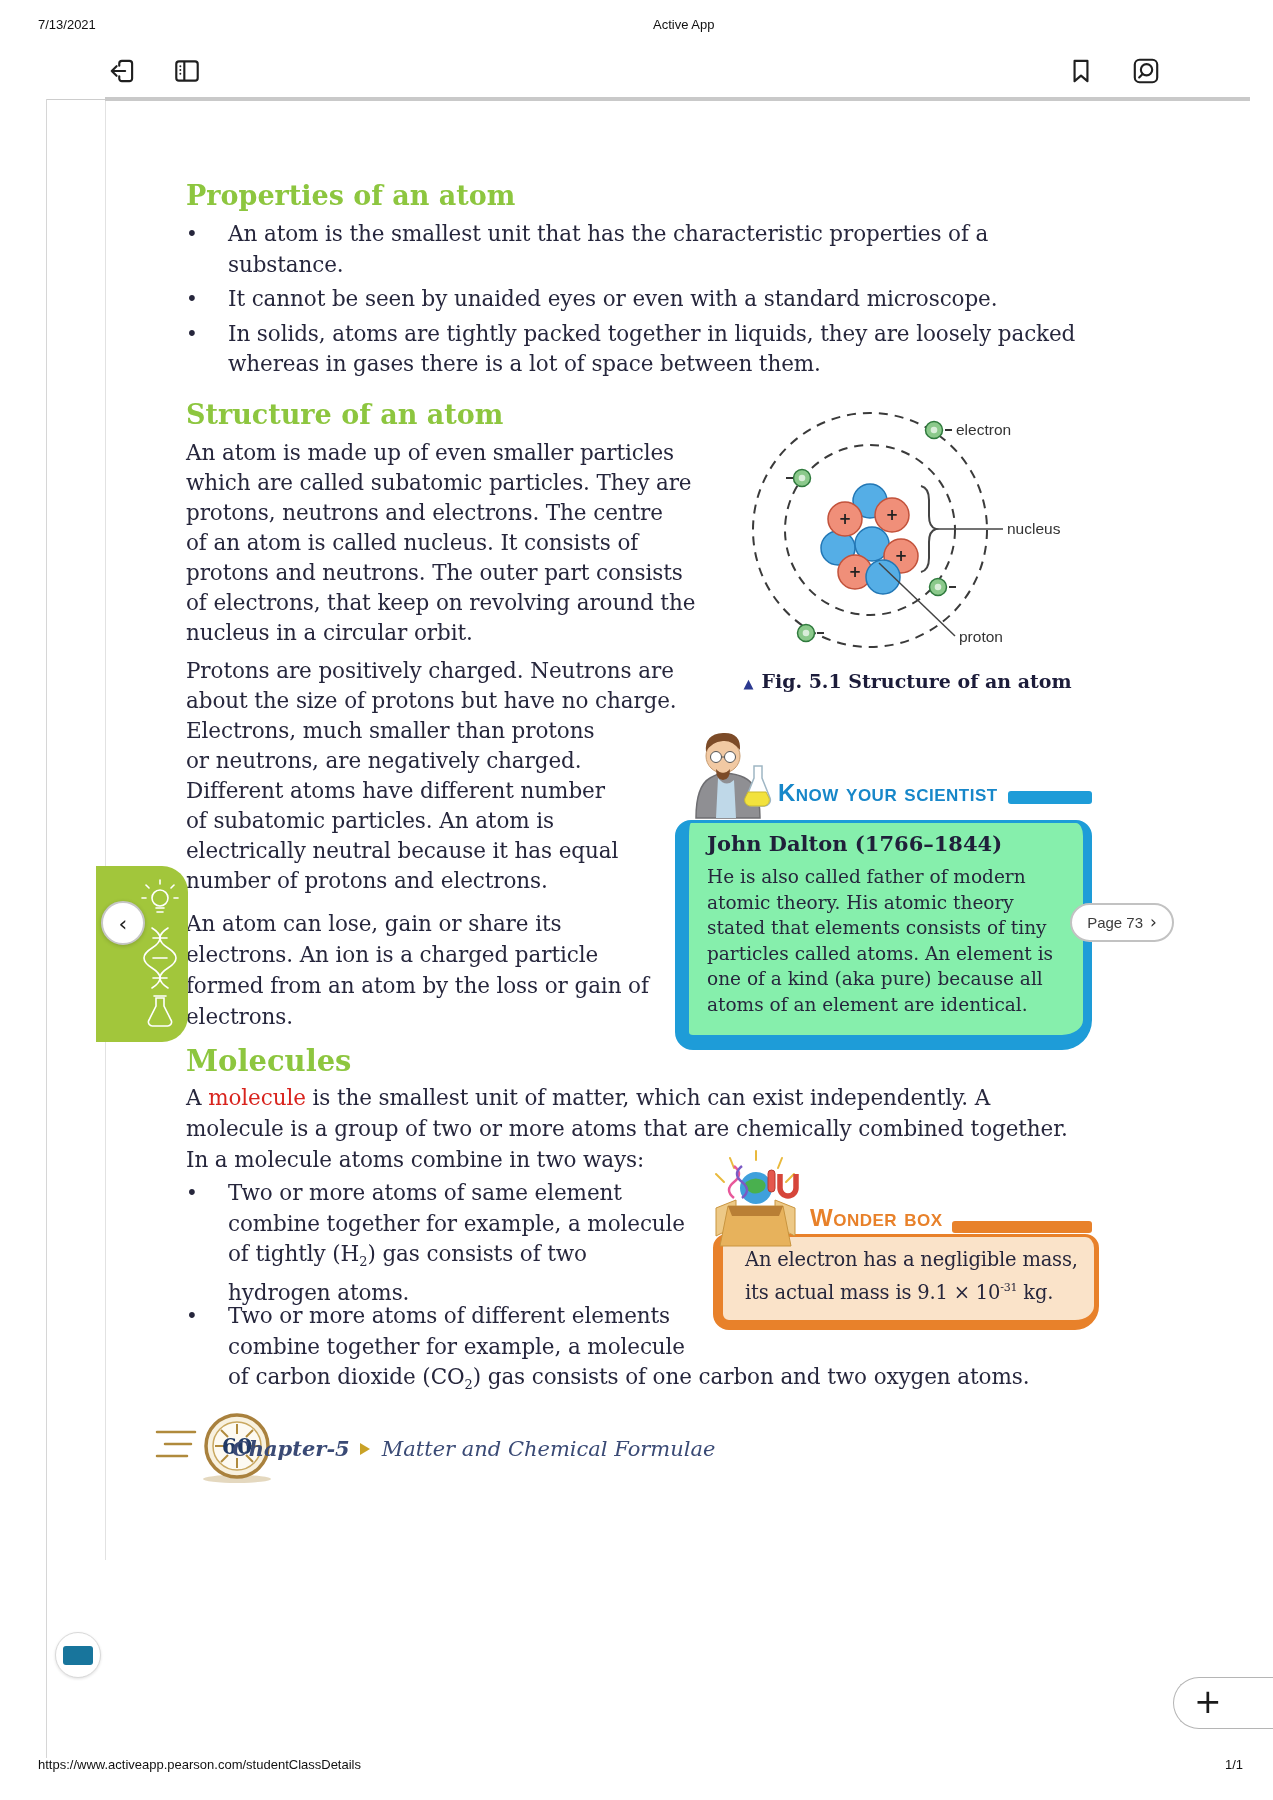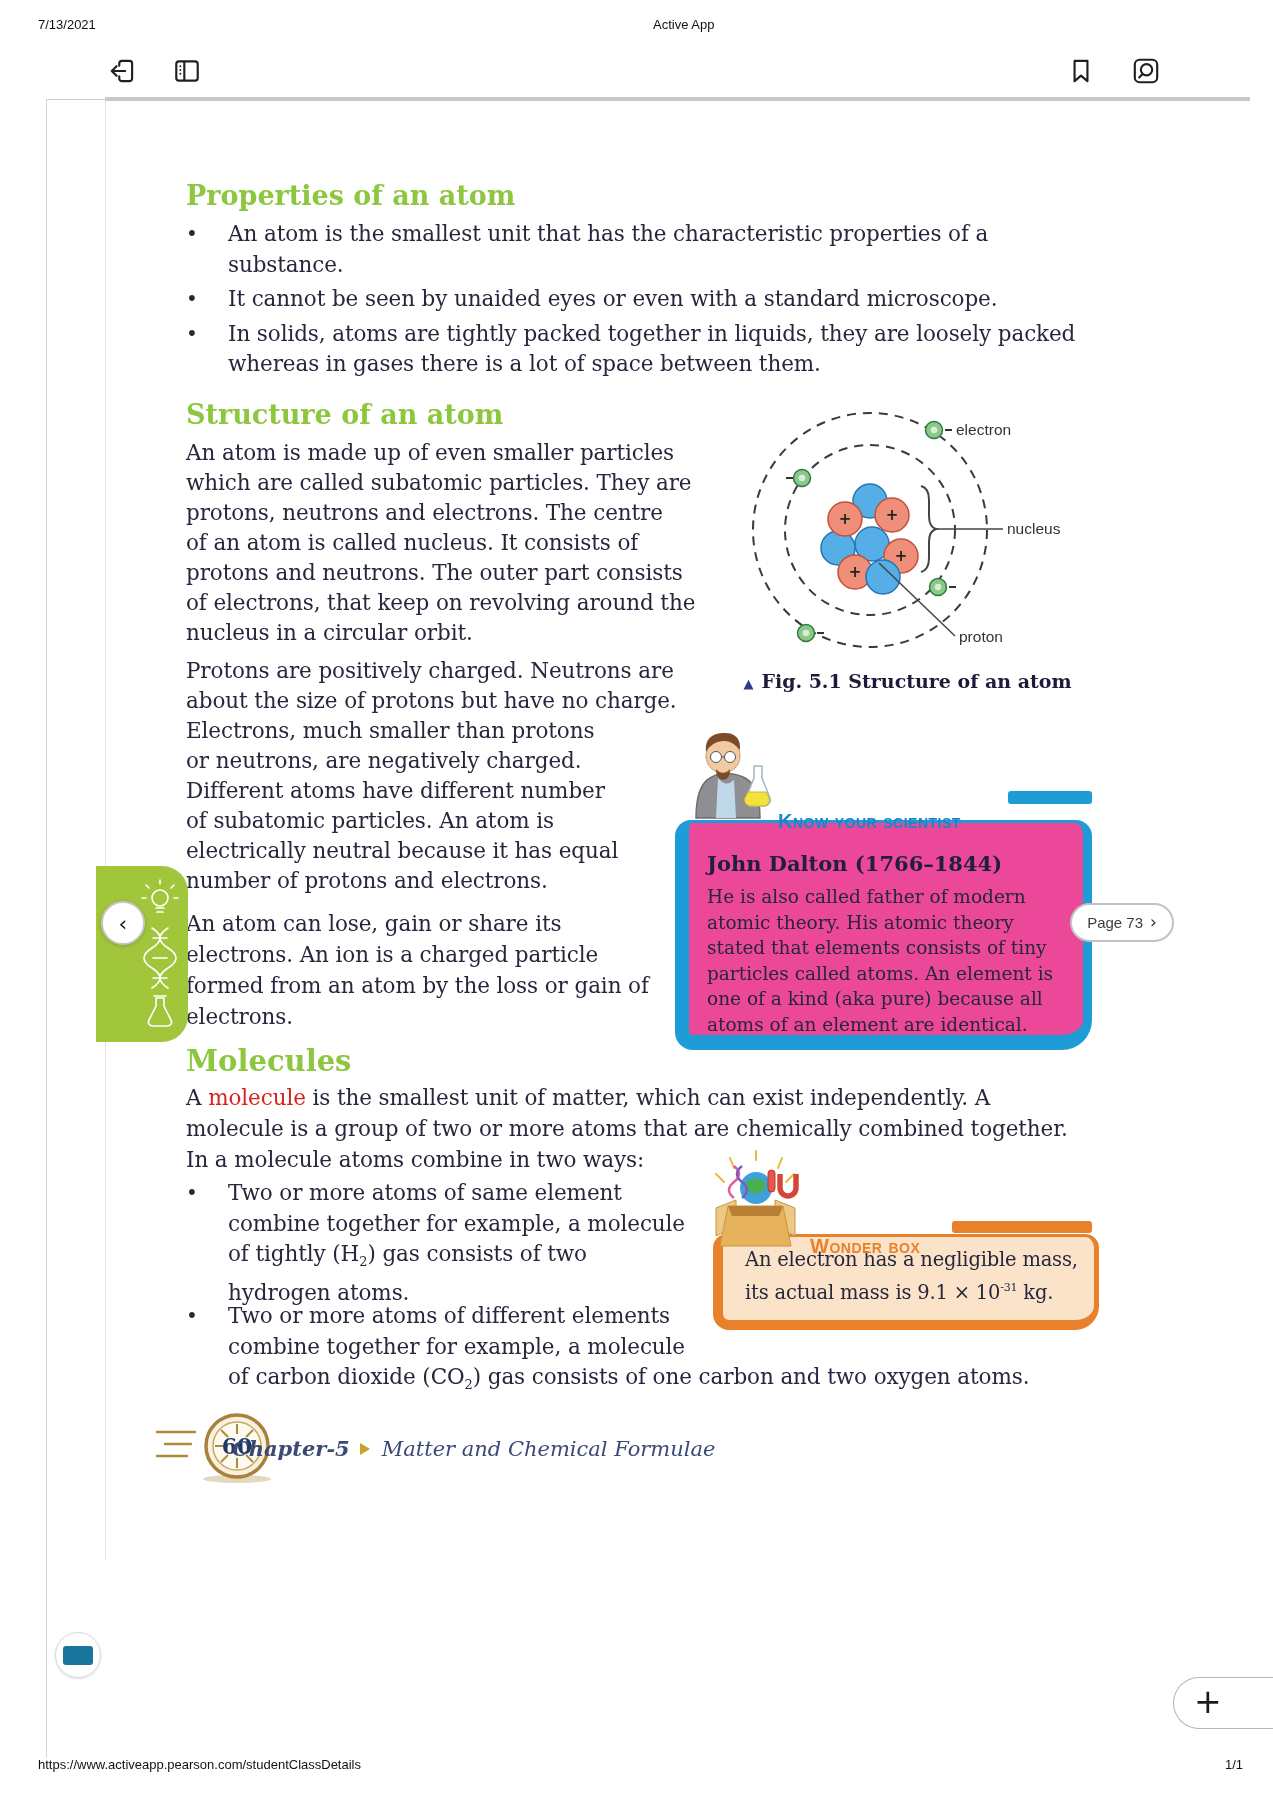--- a/index.html
+++ b/index.html
@@ -21,28 +21,28 @@
   .bullet-row{display:flex;}
   .bullet-dot{width:42px;font-size:20px;line-height:30.5px;color:#26263C;}
   .bullet-lines .tl{font-size:21.5px;line-height:30.5px;letter-spacing:-0.1px;}
   sub{font-size:13px;}
   sup{font-size:11px;}
   .term-red{color:#D8231D;font-weight:normal;}
   
   .fig-caption{font-size:19px;font-weight:bold;color:#1C1C3A;text-align:center;white-space:nowrap;}
   .fig-marker{color:#2B3990;font-size:13px;font-family:"DejaVu Sans",sans-serif;margin-right:8px;}
   
-  .kys-box{box-sizing:border-box;background:#ec4899;border:solid #1E9CD8;
+  .kys-box{box-sizing:border-box;background:#86efac;border:solid #1E9CD8;
            border-width:3px 9px 15px 14px;border-radius:16px 16px 30px 18px;
-           padding:28px 8px 0 18px;}
+           padding:8px 8px 0 18px;}
   .kys-title{font-size:21px;font-weight:bold;color:#20203A;margin:0 0 8px 0;white-space:nowrap;}
   .kys-box .tl{font-size:18.5px;line-height:25.5px;}
   .box-header{font-family:"Liberation Sans",sans-serif;font-weight:bold;
-              font-variant:small-caps;text-transform:lowercase;font-size:20px;
-              letter-spacing:0.5px;white-space:nowrap;margin-top:31px;}
+              font-variant:small-caps;text-transform:lowercase;font-size:24px;
+              letter-spacing:0.5px;white-space:nowrap;}
   .box-header::first-letter{text-transform:uppercase;}
   .kys-header{color:#1787C9;}
   .wb-header{color:#E8812A;}
   .header-dash{border-radius:3px;}
   
   .wonder-box{box-sizing:border-box;background:#FAE3C9;border:solid #E8812A;
               border-width:3px 5px 10px 10px;border-radius:14px 14px 24px 16px;
               padding:9px 6px 0 22px;}
   .wonder-box .tl{font-size:19.5px;line-height:28px;letter-spacing:-0.2px;}
   

